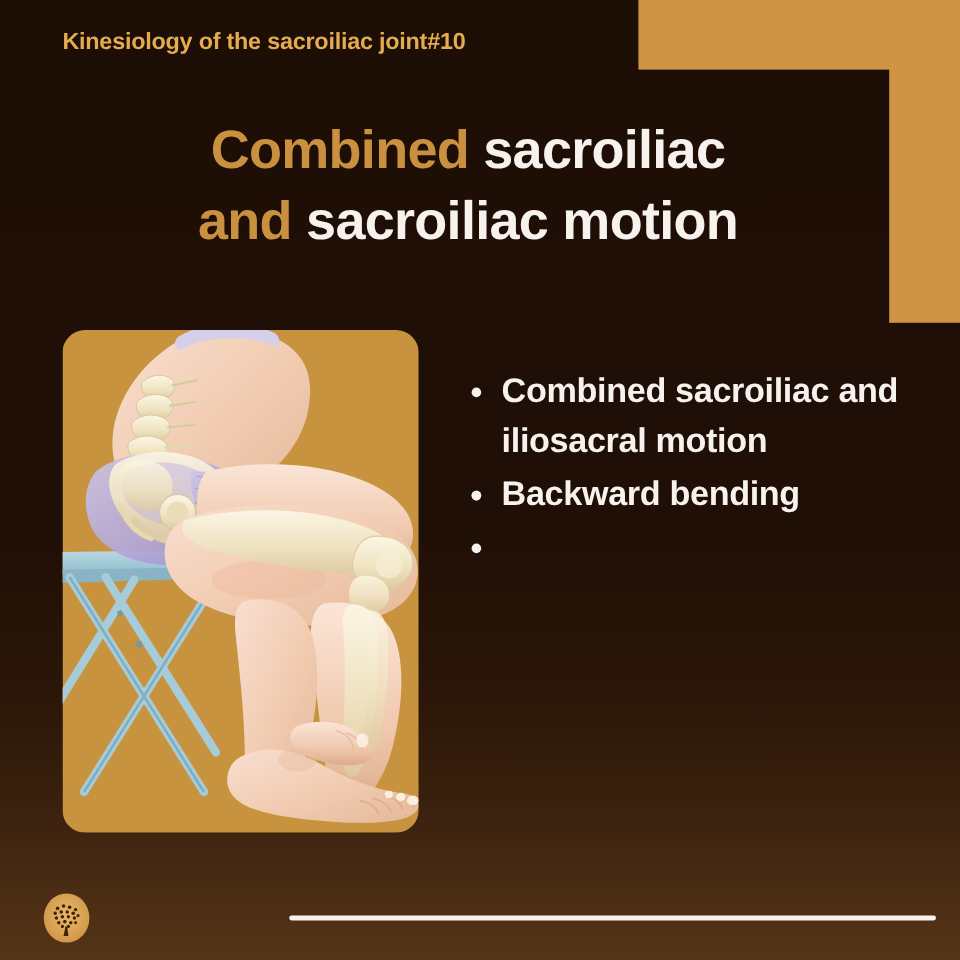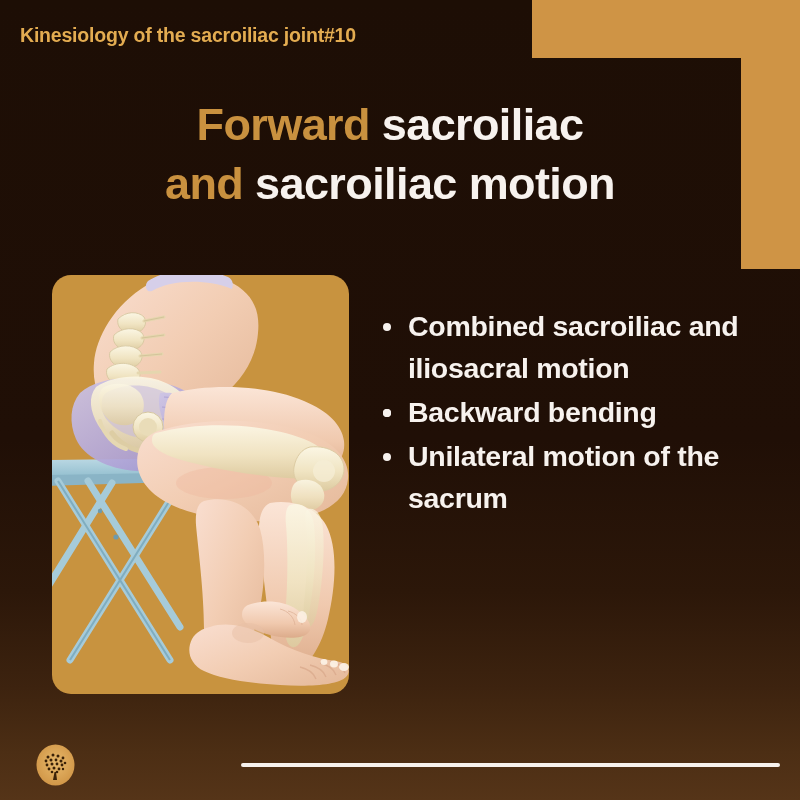--- a/index.html
+++ b/index.html
@@ -77,21 +77,21 @@
     width: 297px;
     height: 419px;
     border-radius: 19px;
     overflow: hidden;
   }
   .illus-svg { display: block; width: 100%; height: 100%; }
 
   
   .bullets {
     position: absolute;
-    left: 370px;
+    left: 380px;
     top: 306px;
     width: 400px;
     margin: 0;
     padding: 0;
     list-style: none;
   }
   .bullet-item {
     position: relative;
     padding-left: 38px;
     margin-bottom: 2px;
@@ -135,24 +135,24 @@
   }
 </style>
 </head>
 <body>
 
 <div class="slide">
 
   <div class="gold-bar-top" style="background: rgb(207, 148, 69);"></div>
   <div class="gold-bar-right" style="background: rgb(207, 148, 69);"></div>
 
-  <div class="header-title" style="color: rgb(227, 172, 81);">Kinesiology of the sacroiliac joint#10</div>
+  <div class="header-title" style="color: rgb(227, 172, 81); margin-left: 32px;">Kinesiology of the sacroiliac joint#10</div>
 
   <div class="title-block">
-    <span class="title-line"><span class="t-gold" style="color: rgb(201, 145, 63);">Forward </span><span class="t-white" style="color: rgb(247, 242, 238); margin-top: 44px;">sacroiliac</span></span>
+    <span class="title-line"><span class="t-gold" style="color: rgb(201, 145, 63);">Combined </span><span class="t-white" style="color: rgb(247, 242, 238); margin-top: 44px;">sacroiliac</span></span>
     <span class="title-line"><span class="t-gold" style="color: rgb(201, 145, 63);">and </span><span class="t-white" style="color: rgb(247, 242, 238);">sacroiliac motion</span></span>
   </div>
 
   <div class="illus-panel">
     <svg class="illus-svg" viewBox="0 0 297 419" preserveAspectRatio="xMidYMid slice">
       <defs>
         <linearGradient id="gSkin" x1="0" y1="0" x2="1" y2="1">
           <stop offset="0%" stop-color="#f9ded0"></stop>
           <stop offset="50%" stop-color="#f2cdb3"></stop>
           <stop offset="100%" stop-color="#e4b899"></stop>
@@ -338,21 +338,20 @@
     </li>
     <li class="bullet-item" style="color: rgb(247, 242, 238);">
       <span class="bullet-dot" style="background: rgb(247, 242, 238);"></span>
     </li>
     <li class="bullet-item" style="color: rgb(247, 242, 238);">
       <span class="bullet-dot" style="background: rgb(247, 242, 238);"></span>
       <span>Backward bending</span>
     </li>
     <li class="bullet-item" style="color: rgb(247, 242, 238);">
       <span class="bullet-dot" style="background: rgb(247, 242, 238);"></span>
-      <span>Unilateral motion of the sacrum</span>
     </li>
   </ul>
 
   <svg class="footer-logo" viewBox="0 0 39 42">
     <ellipse cx="19.5" cy="21" rx="19" ry="20.5" fill="url(#gLogoC)"></ellipse>
     <g fill="#3b2208">
       <circle cx="12" cy="13" r="1.5"></circle>
         <circle cx="17" cy="11" r="1.5"></circle>
       <circle cx="22" cy="12" r="1.5"></circle>
         <circle cx="27" cy="14" r="1.4"></circle>

